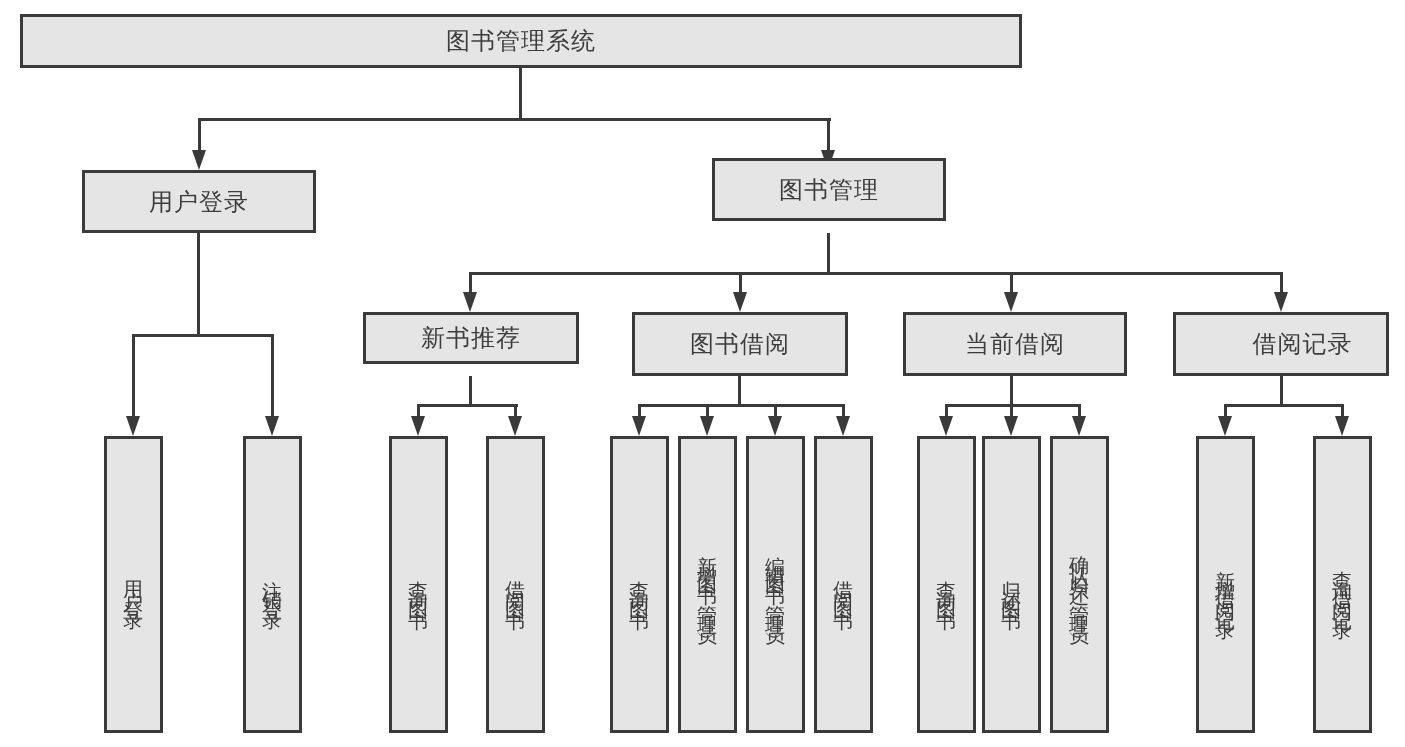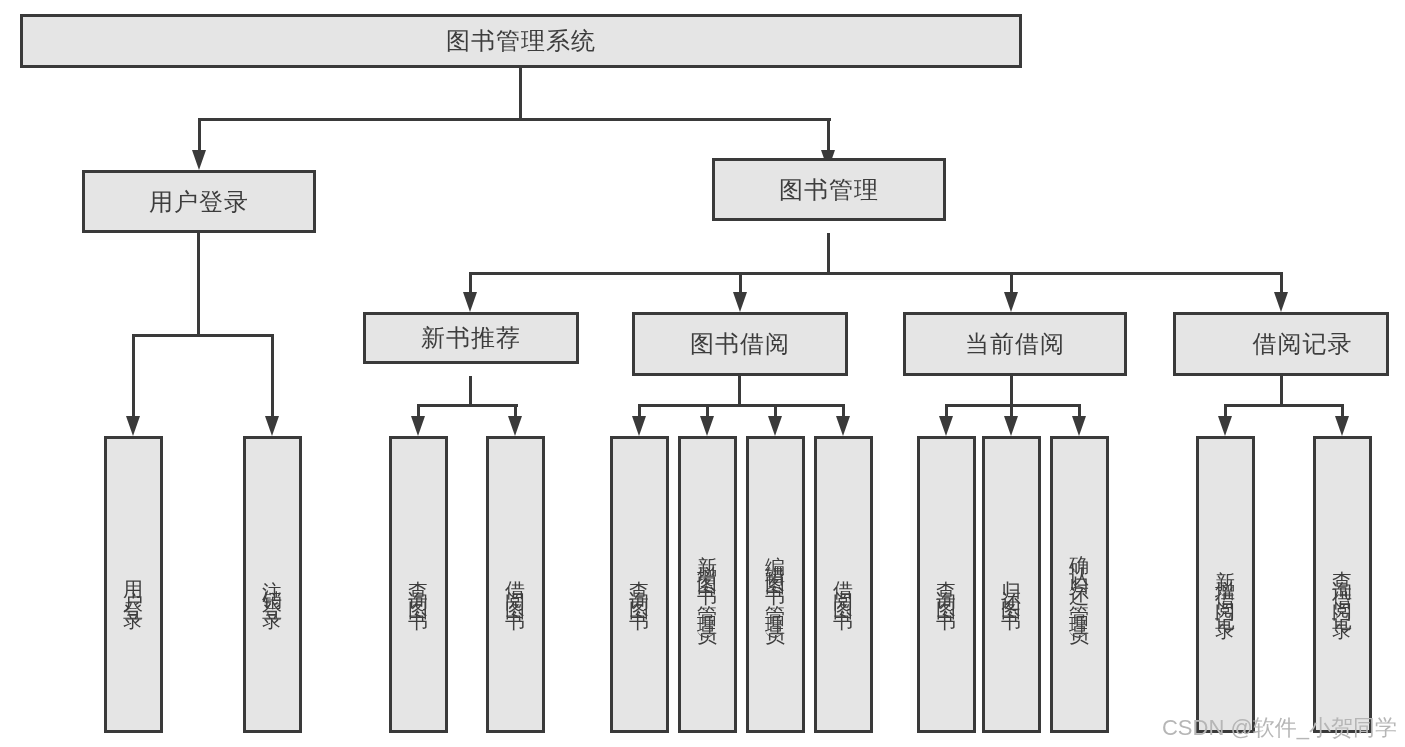--- a/index.html
+++ b/index.html
@@ -172,15 +172,14 @@
     <span class="vlabel">确认归还（管理员）</span>
   </div>
 
   <div class="box" style="left:1196px; top:436px; width:59px; height:297px;">
     <span class="vlabel">新增借阅记录</span>
   </div>
   <div class="box" style="left:1313px; top:436px; width:59px; height:297px;">
     <span class="vlabel">查询借阅记录</span>
   </div>
 
-  <div class="watermark">CSDN @软件_小贺同学</div>
 
 </div>
 
 </body></html>

